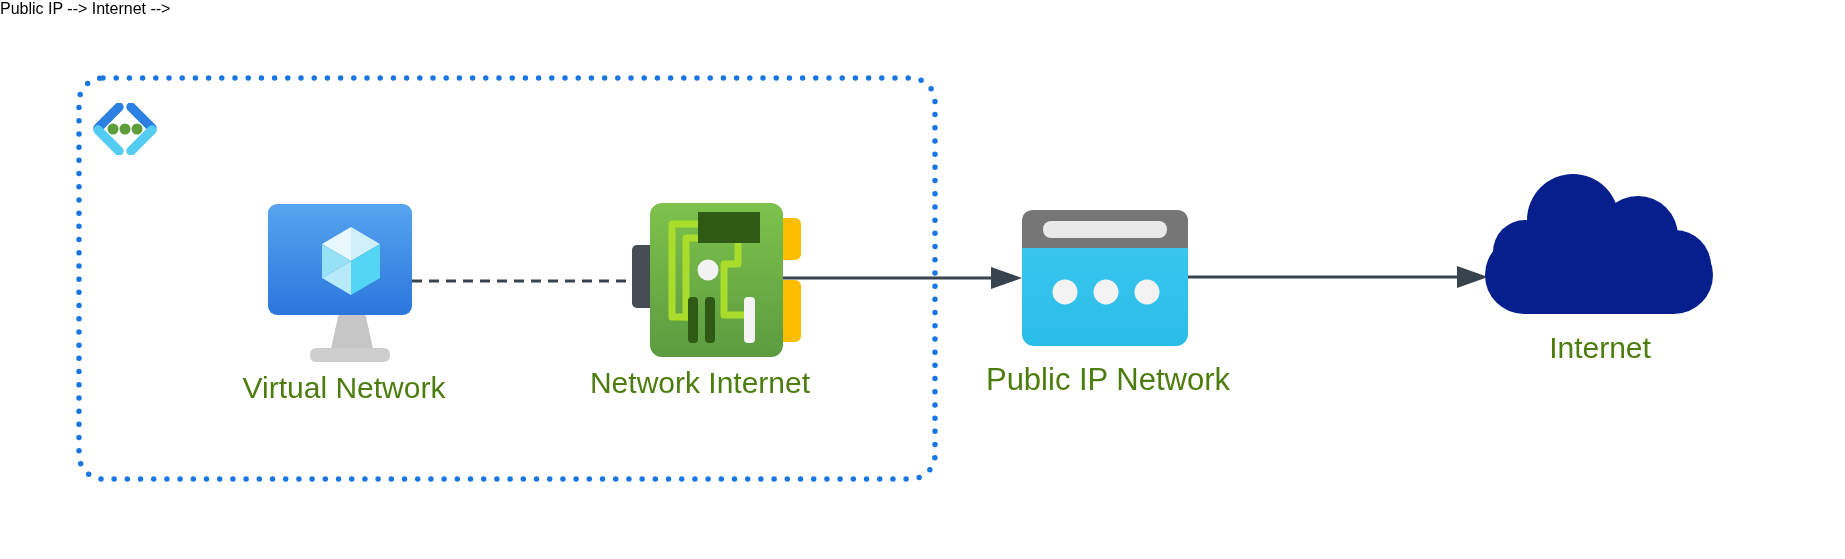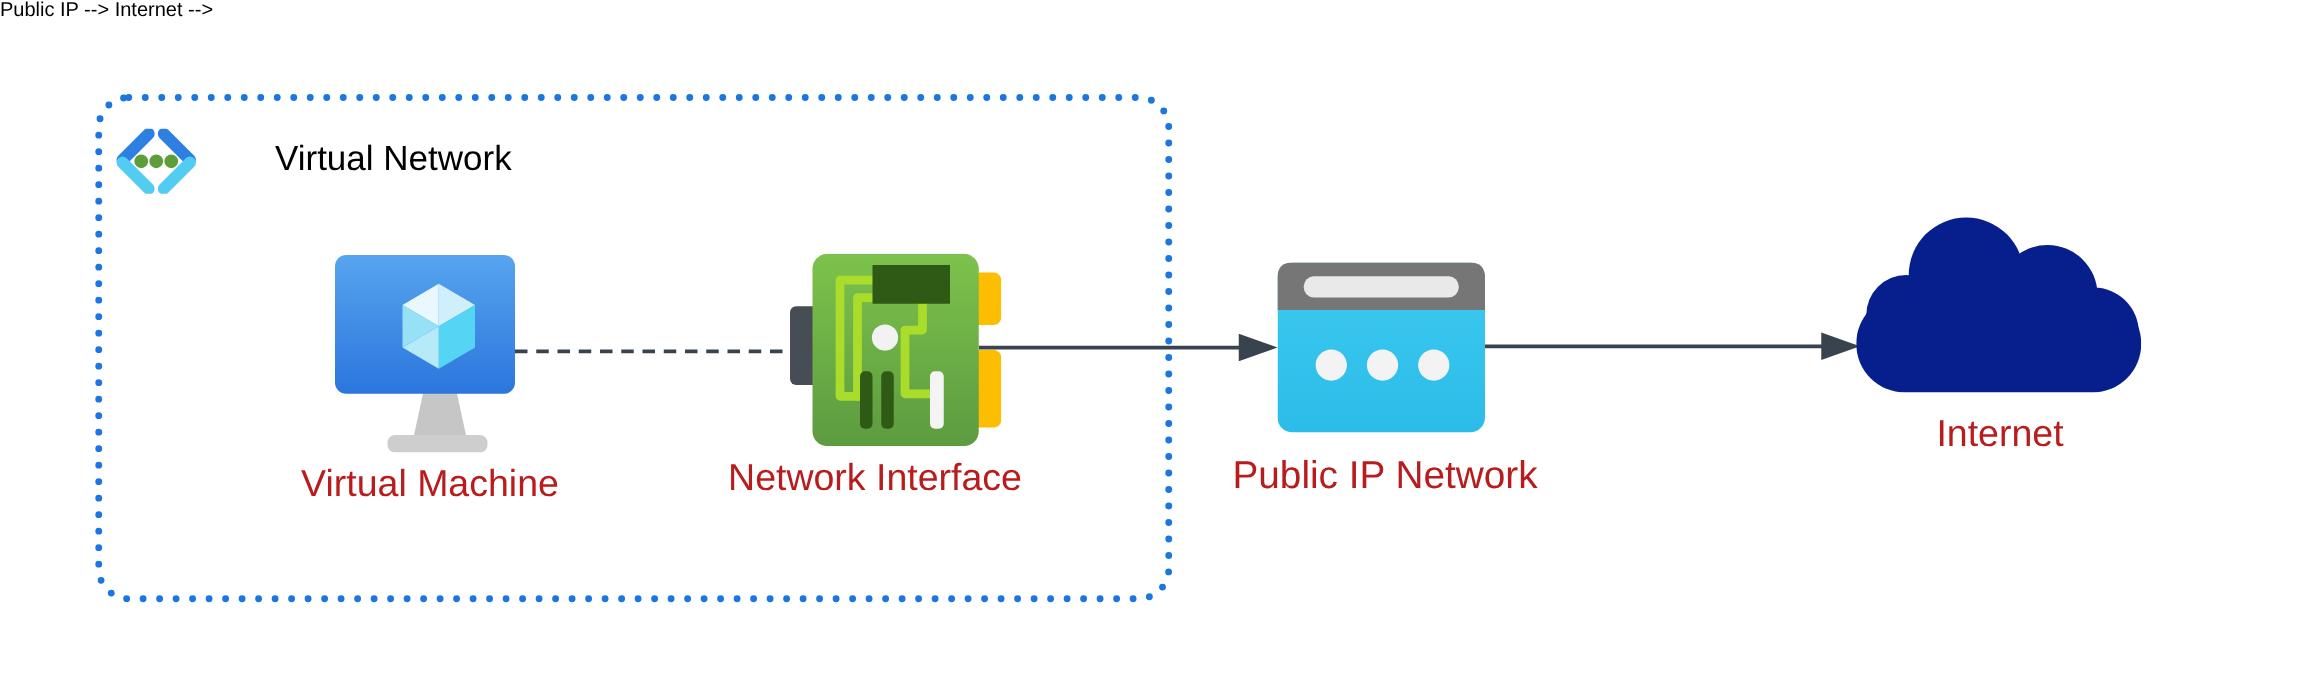--- a/index.html
+++ b/index.html
@@ -6,21 +6,21 @@
   .canvas{
     position:relative;
     width:1845px;height:559px;
     background:#ffffff;
     font-family:"Liberation Sans", sans-serif;
     overflow:hidden;
   }
   .abs{position:absolute;}
   .node-label{
     position:absolute;
-    color:#b91c1c;
+    color:#4d7c0f;
     text-align:center;
     width:320px;
     font-size:30px;
     line-height:1.15;
     white-space:nowrap;
   }
   .vnet-title{
     position:absolute;
     color:#000000;
     font-size:28px;
@@ -48,21 +48,20 @@
       <path d="M6,27 L27,48" stroke="#53ccf2" stroke-width="9.5" stroke-linecap="round" fill="none"></path>
       <path d="M39,4 L60,25" stroke="#2e7fe2" stroke-width="9.5" stroke-linecap="round" fill="none"></path>
       <path d="M60,27 L39,48" stroke="#53ccf2" stroke-width="9.5" stroke-linecap="round" fill="none"></path>
       <circle cx="21" cy="26" r="5.5" fill="#5d9e3a"></circle>
       <circle cx="33" cy="26" r="5.5" fill="#5d9e3a"></circle>
       <circle cx="45" cy="26" r="5.5" fill="#5d9e3a"></circle>
     </svg>
   </div>
 
   
-  <div class="vnet-title" style="left:220px;top:111px;">Virtual Network</div>
 
   
   <div class="abs" style="left:410px;top:270px;">
     <svg width="242" height="22" viewBox="0 0 242 22">
       <line x1="2" y1="11" x2="240" y2="11" stroke="#39434e" stroke-width="3" stroke-dasharray="10 7"></line>
     </svg>
   </div>
 
    Public IP --&gt;
   <div class="abs" style="left:783px;top:264px;">
@@ -162,18 +161,18 @@
         <circle cx="88" cy="48" r="46"></circle>
         <circle cx="153" cy="64" r="40"></circle>
         <circle cx="40" cy="80" r="32"></circle>
         <circle cx="190" cy="94" r="36"></circle>
         <rect x="0" y="64" width="228" height="78" rx="39"></rect>
       </g>
     </svg>
   </div>
 
   
-  <div class="node-label" style="left:184px;top:371px;">Virtual Machine</div>
-  <div class="node-label" style="left:540px;top:366px;">Network Interface</div>
+  <div class="node-label" style="left:184px;top:371px;">Virtual Network</div>
+  <div class="node-label" style="left:540px;top:366px;">Network Internet</div>
   <div class="node-label" style="left:948px;top:362px;font-size:31px;">Public IP Network</div>
   <div class="node-label" style="left:1440px;top:331px;">Internet</div>
 
 </div>
 
 </body></html>

